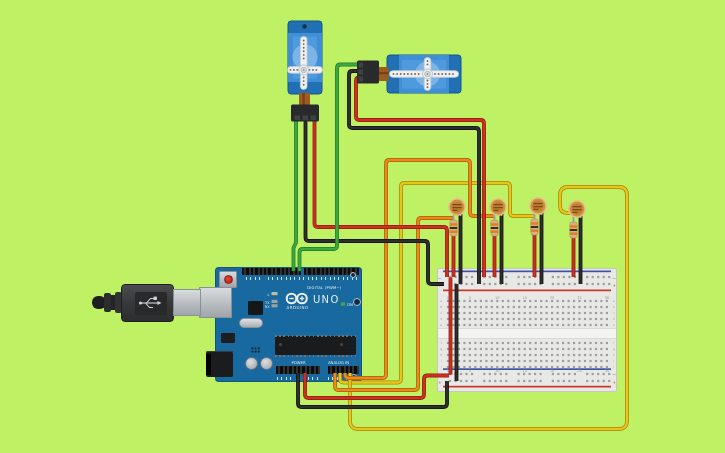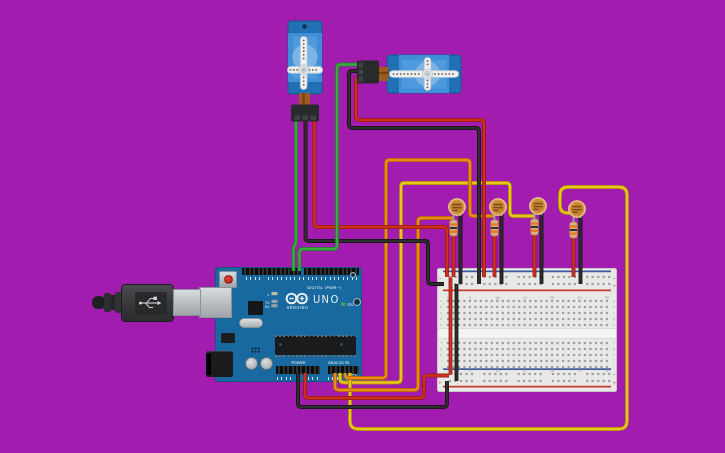--- a/index.html
+++ b/index.html
@@ -1,16 +1,16 @@
 <!DOCTYPE html>
 <html><head>
 <meta charset="utf-8">
 <style>
   html,body{margin:0;padding:0;background:#ffffff;font-family:"DejaVu Sans",sans-serif;}
-  .stage{position:relative;width:725px;height:453px;background:#a21caf;overflow:hidden;}
+  .stage{position:relative;width:725px;height:453px;background:#bef264;overflow:hidden;}
   .abs{position:absolute;}
   svg{position:absolute;left:0;top:0;}
   svg text{font-family:"DejaVu Sans",sans-serif;}
   .silver{background:linear-gradient(180deg,#d9dcde,#b4b9bd 60%,#9fa5aa);border:1px solid #8a9196;box-sizing:border-box;}
   .pins{background:repeating-linear-gradient(90deg,#0b0c0c 0 2.3px,#303234 2.3px 4.4px);}
   .ticks{background:repeating-linear-gradient(90deg,rgba(255,255,255,.8) 0 .9px,transparent .9px 4.4px);}
 </style>
 </head>
 <body>
 

